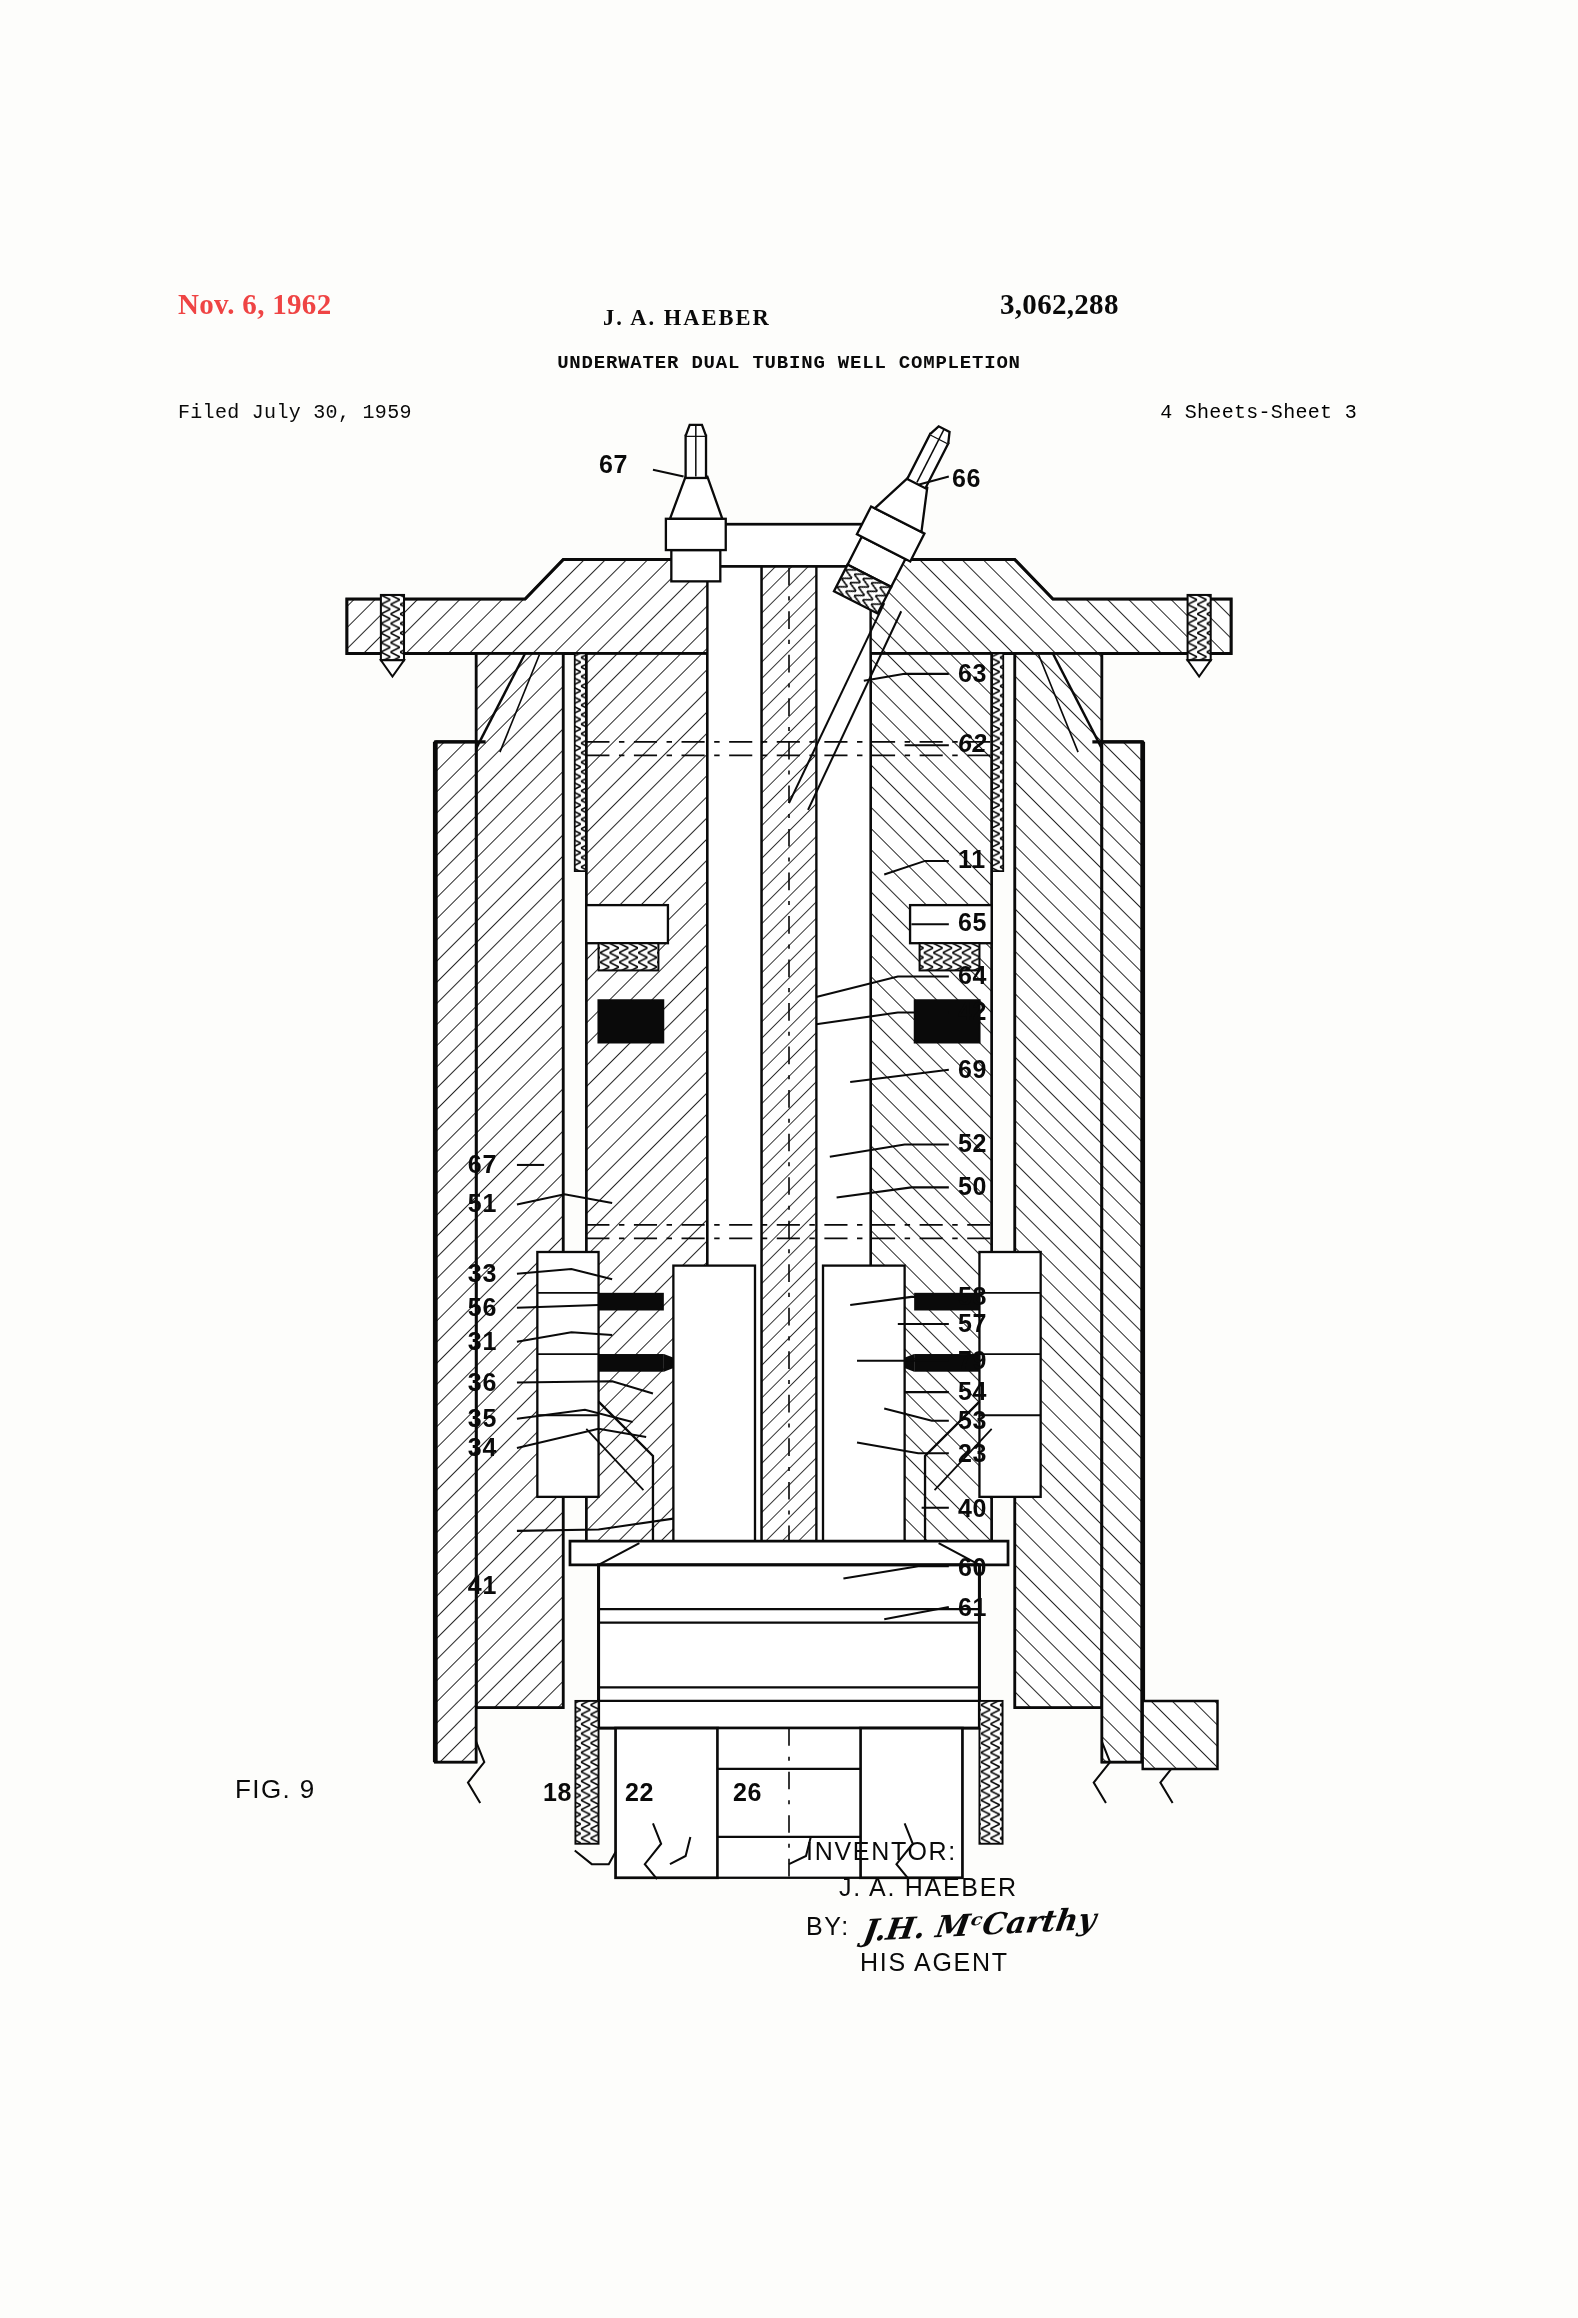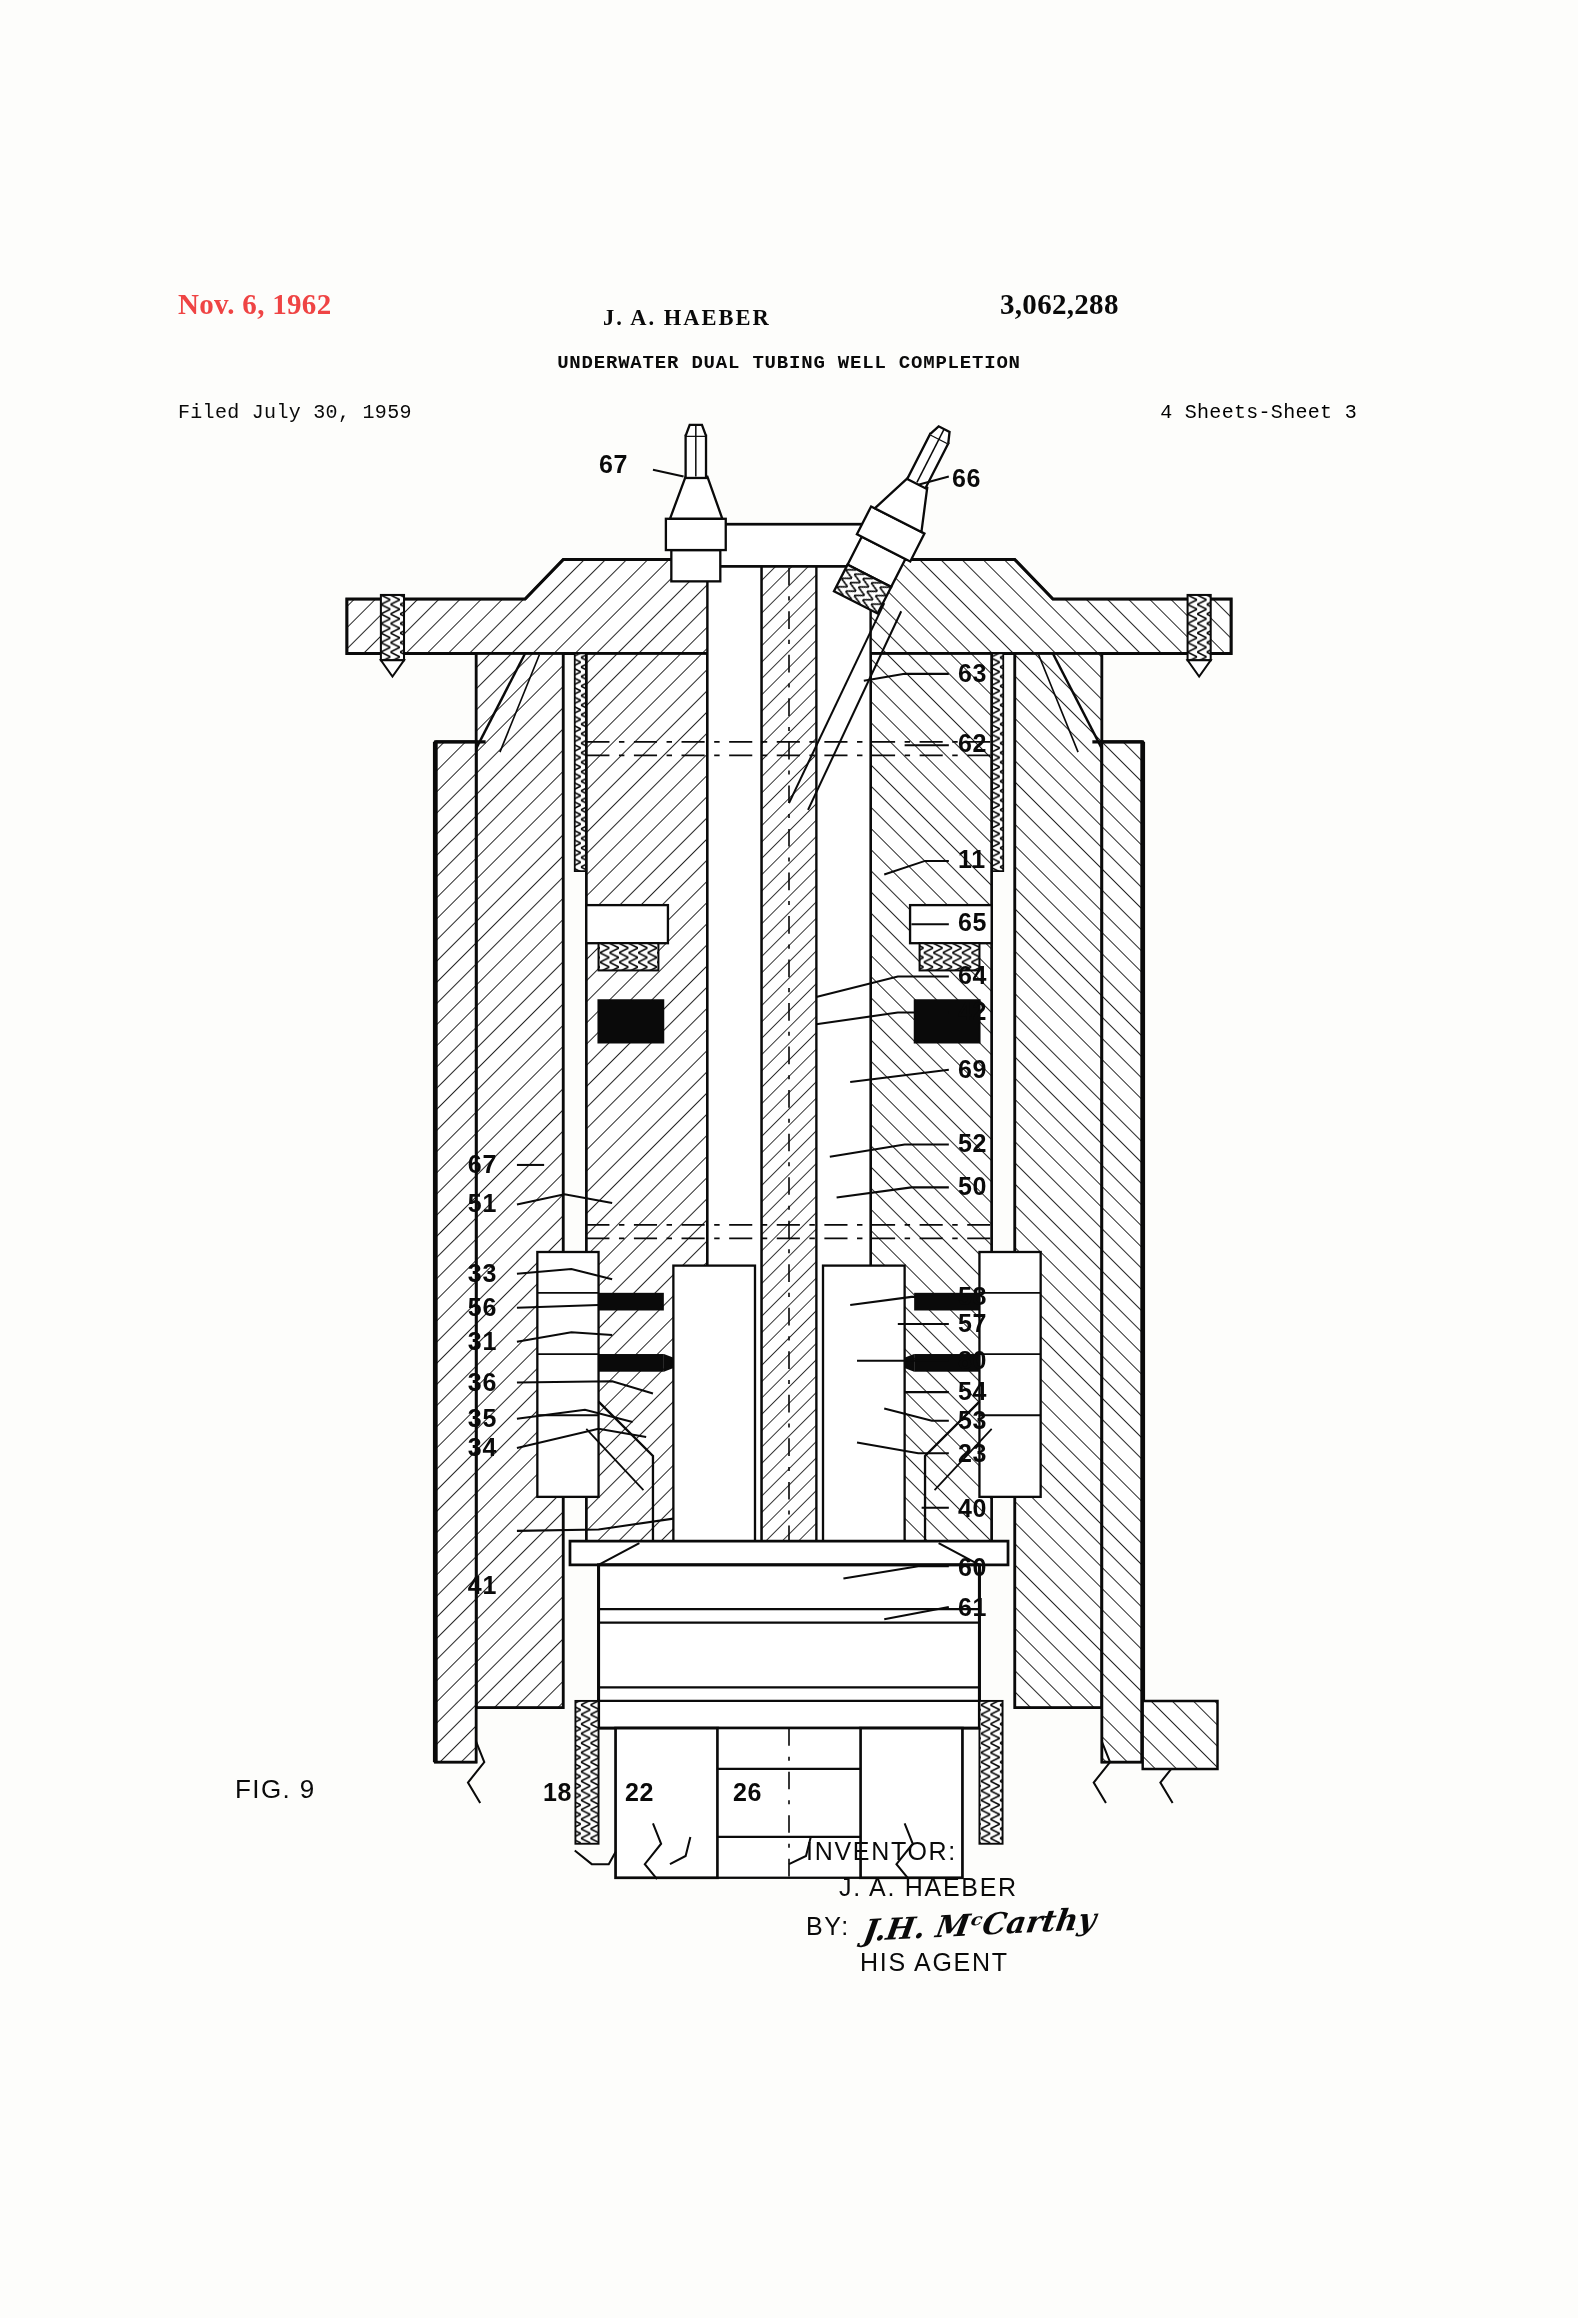--- a/index.html
+++ b/index.html
@@ -298,31 +298,31 @@
       <path d="M845 2720 L870 2740 L895 2740 L905 2722"></path>
       <path d="M985 2740 L1008 2728 L1015 2700"></path>
       <path d="M1160 2740 L1185 2728 L1192 2700"></path>
     </g>
   </svg>
 
   <div class="num l" style="left:599px;top:450px;">67</div>
   <div class="num r" style="left:952px;top:464px;">66</div>
 
   <div class="num r" style="left:958px;top:659px;">63</div>
-  <div class="num r" style="left:958px;top:729px;">62</div>
+  <div class="num r" style="left:958px;top:729px;font-style:italic;">62</div>
   <div class="num r" style="left:958px;top:845px;">11</div>
   <div class="num r" style="left:958px;top:908px;">65</div>
   <div class="num r" style="left:958px;top:961px;">64</div>
   <div class="num r" style="left:958px;top:997px;">42</div>
   <div class="num r" style="left:958px;top:1055px;">69</div>
   <div class="num r" style="left:958px;top:1129px;">52</div>
   <div class="num r" style="left:958px;top:1172px;">50</div>
   <div class="num r" style="left:958px;top:1282px;">58</div>
   <div class="num r" style="left:958px;top:1309px;">57</div>
-  <div class="num r" style="left:958px;top:1346px;">80</div>
+  <div class="num r" style="left:958px;top:1346px;">79</div>
   <div class="num r" style="left:958px;top:1377px;">54</div>
   <div class="num r" style="left:958px;top:1406px;">53</div>
   <div class="num r" style="left:958px;top:1439px;">23</div>
   <div class="num r" style="left:958px;top:1494px;">40</div>
   <div class="num r" style="left:958px;top:1553px;">60</div>
   <div class="num r" style="left:958px;top:1593px;">61</div>
 
   <div class="num l" style="left:422px;top:1150px;width:75px;">67</div>
   <div class="num l" style="left:422px;top:1189px;width:75px;">51</div>
   <div class="num l" style="left:422px;top:1259px;width:75px;">33</div>

